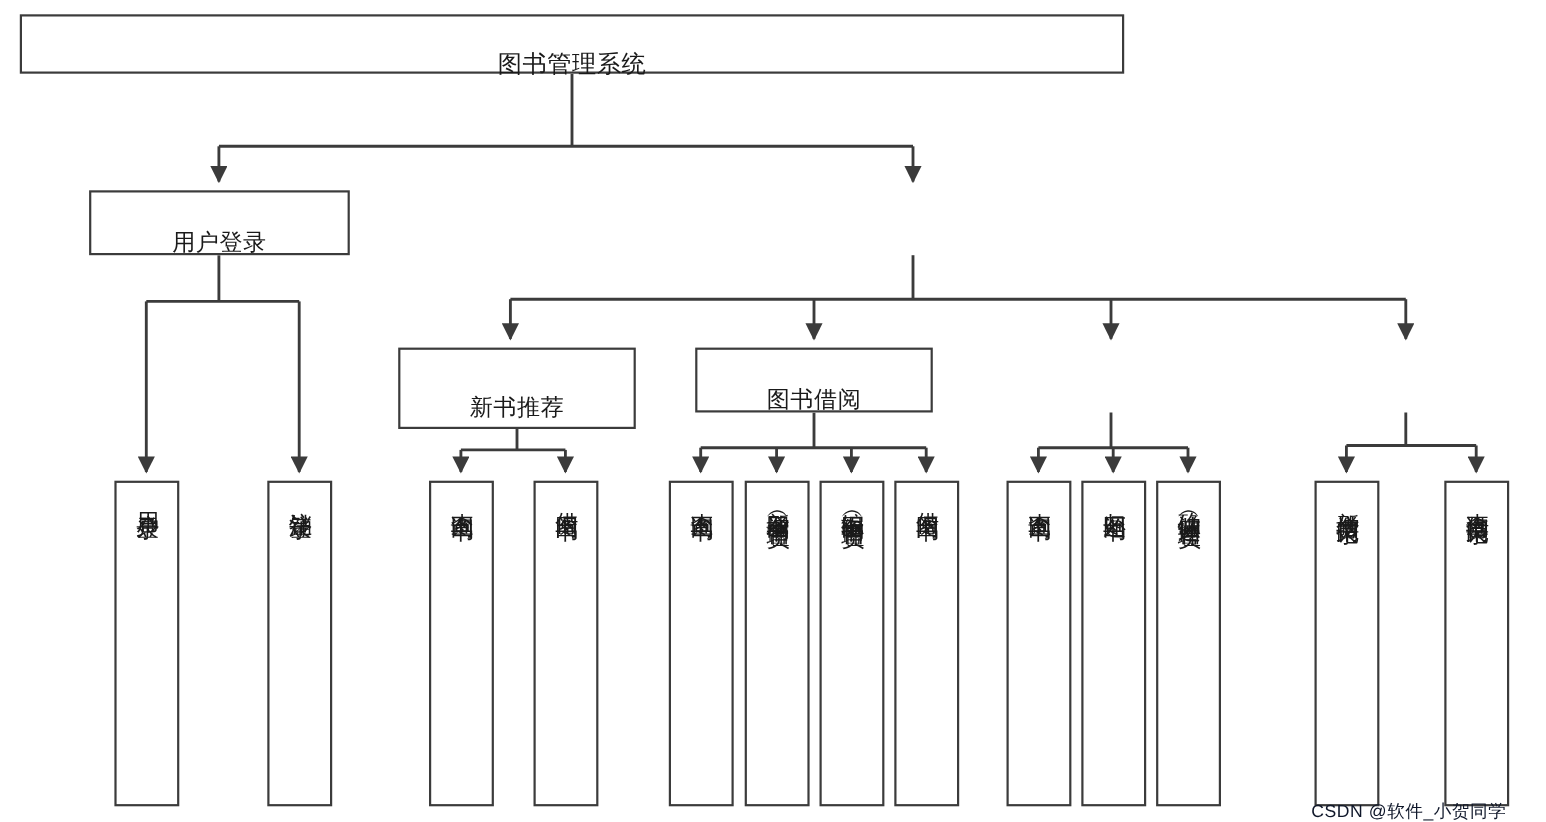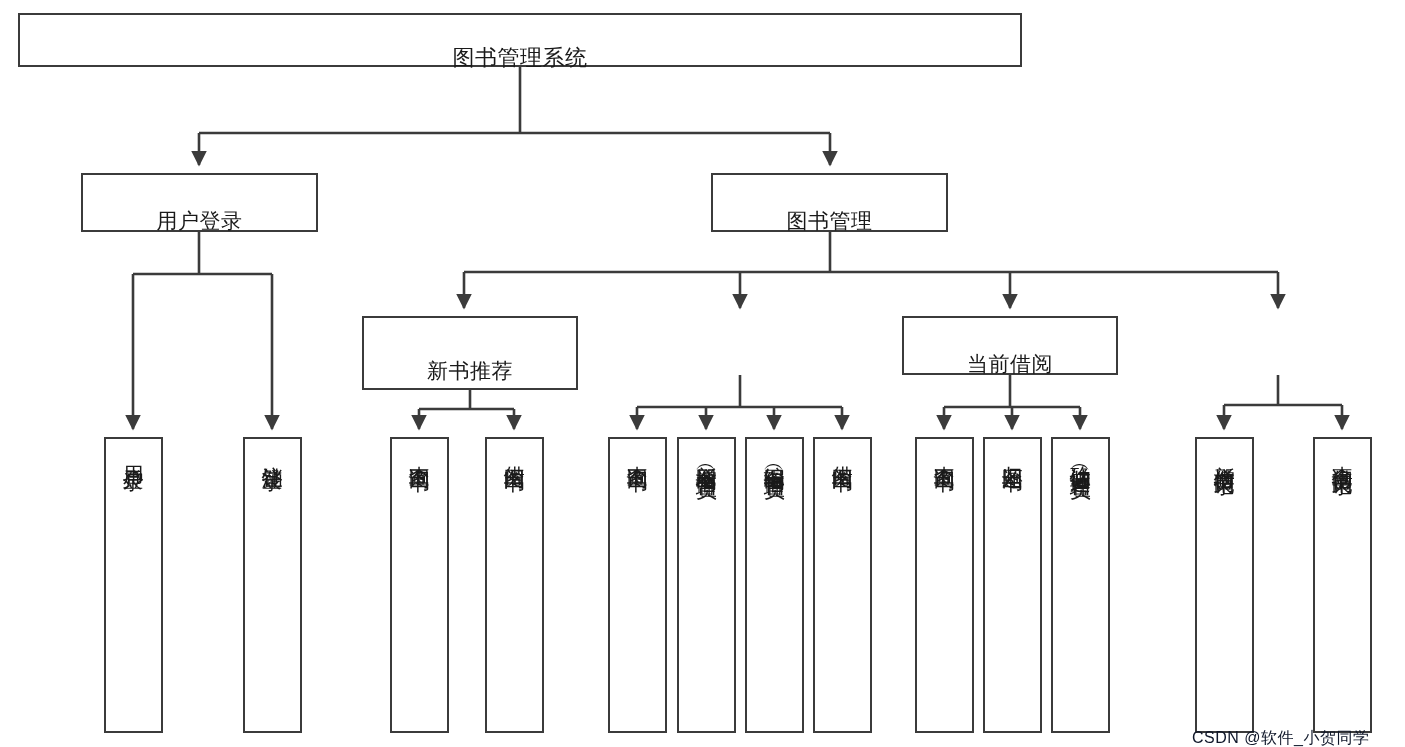--- a/index.html
+++ b/index.html
@@ -123,29 +123,26 @@
     </g>
   </svg>
 
   <div class="node horizontal root" style="left:18px; top:13px; width:1004px; height:54px;">
     <span class="label">图书管理系统</span>
   </div>
 
   <div class="node horizontal" style="left:81px; top:173px; width:237px; height:59px;">
     <span class="label">用户登录</span>
   </div>
-  <div class="node horizontal" style="left:711px; top:173px; width:237px; height:59px;">
-    <span class="label">图书管理</span>
-  </div>
 
   <div class="node horizontal" style="left:362px; top:316px; width:216px; height:74px;">
     <span class="label">新书推荐</span>
   </div>
-  <div class="node horizontal" style="left:902px; top:316px; width:216px; height:59px;">
-    <span class="label">当前借阅</span>
+  <div class="node horizontal" style="left:632px; top:316px; width:216px; height:59px;">
+    <span class="label">图书借阅</span>
   </div>
 
   <div class="node vertical" style="left:104px; top:437px; width:59px; height:296px;">
     <span class="label">用户登录</span>
   </div>
   <div class="node vertical" style="left:243px; top:437px; width:59px; height:296px;">
     <span class="label">注销登录</span>
   </div>
 
   <div class="node vertical" style="left:390px; top:437px; width:59px; height:296px;">

